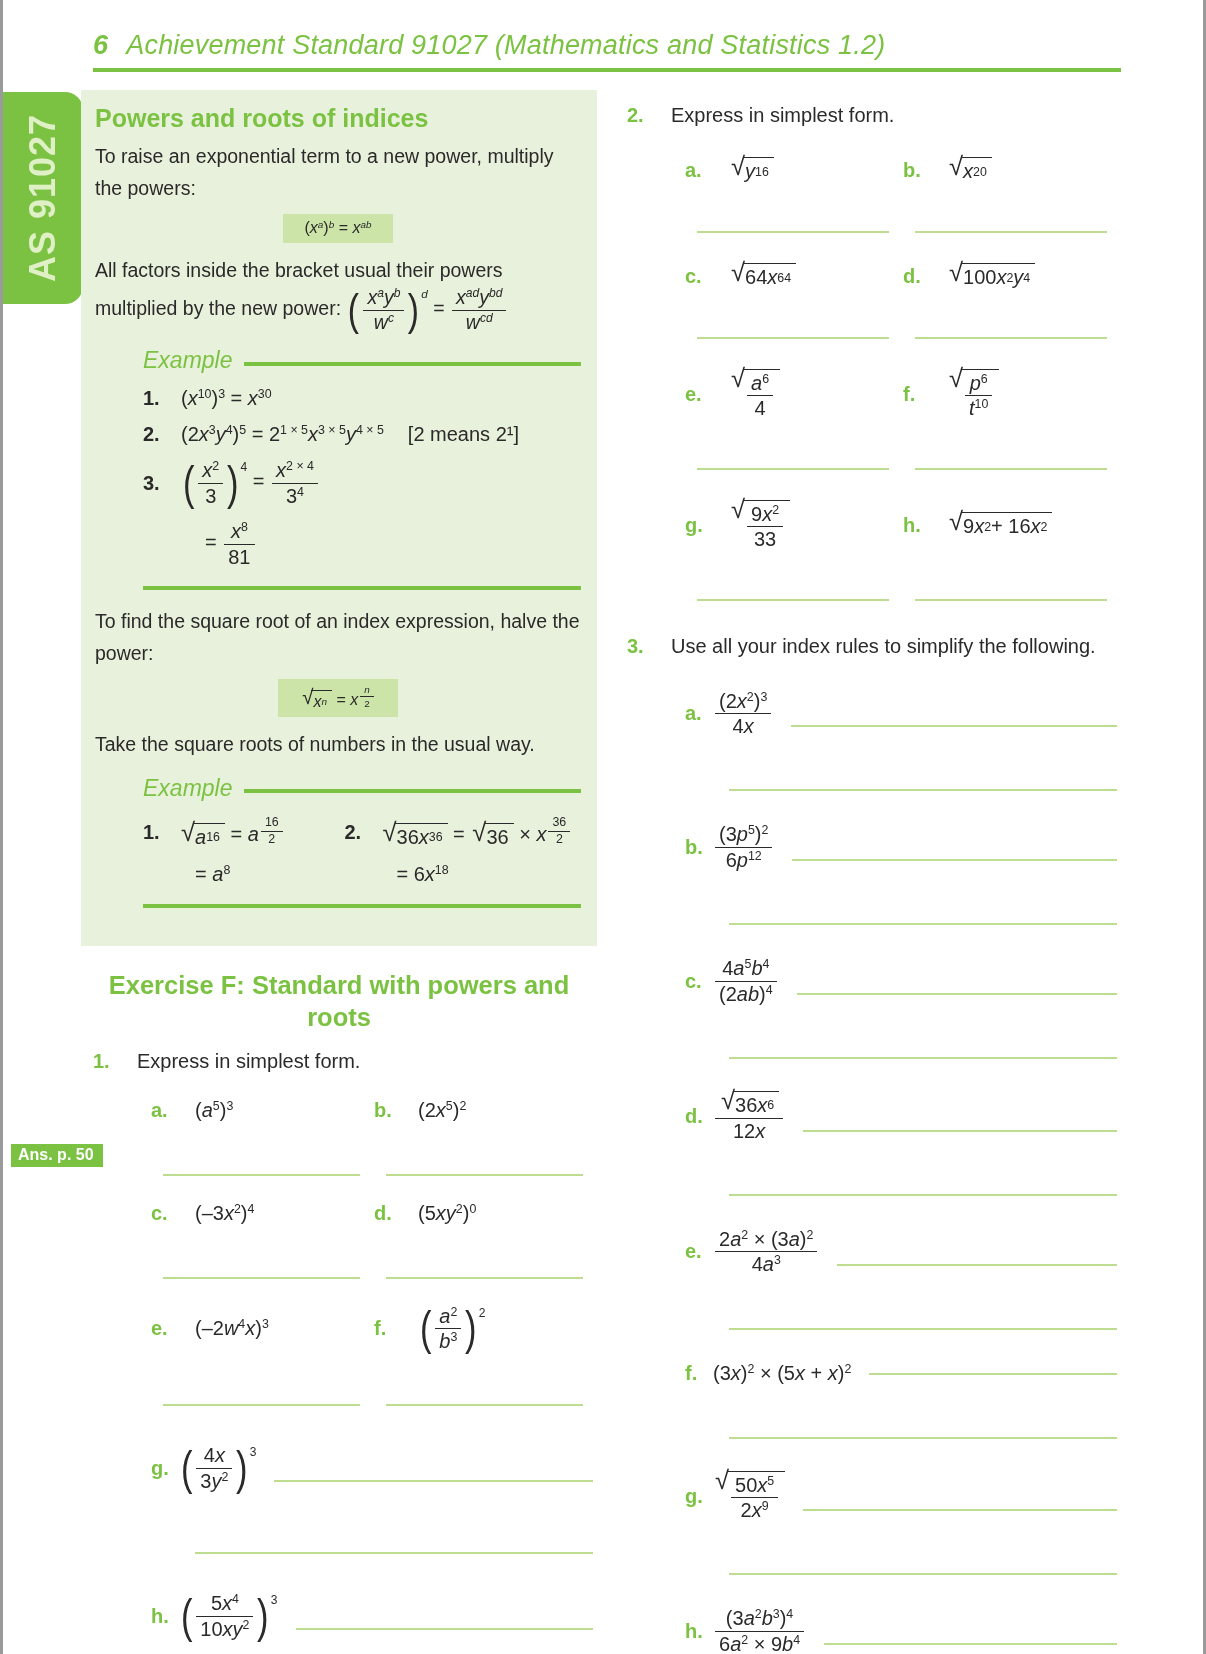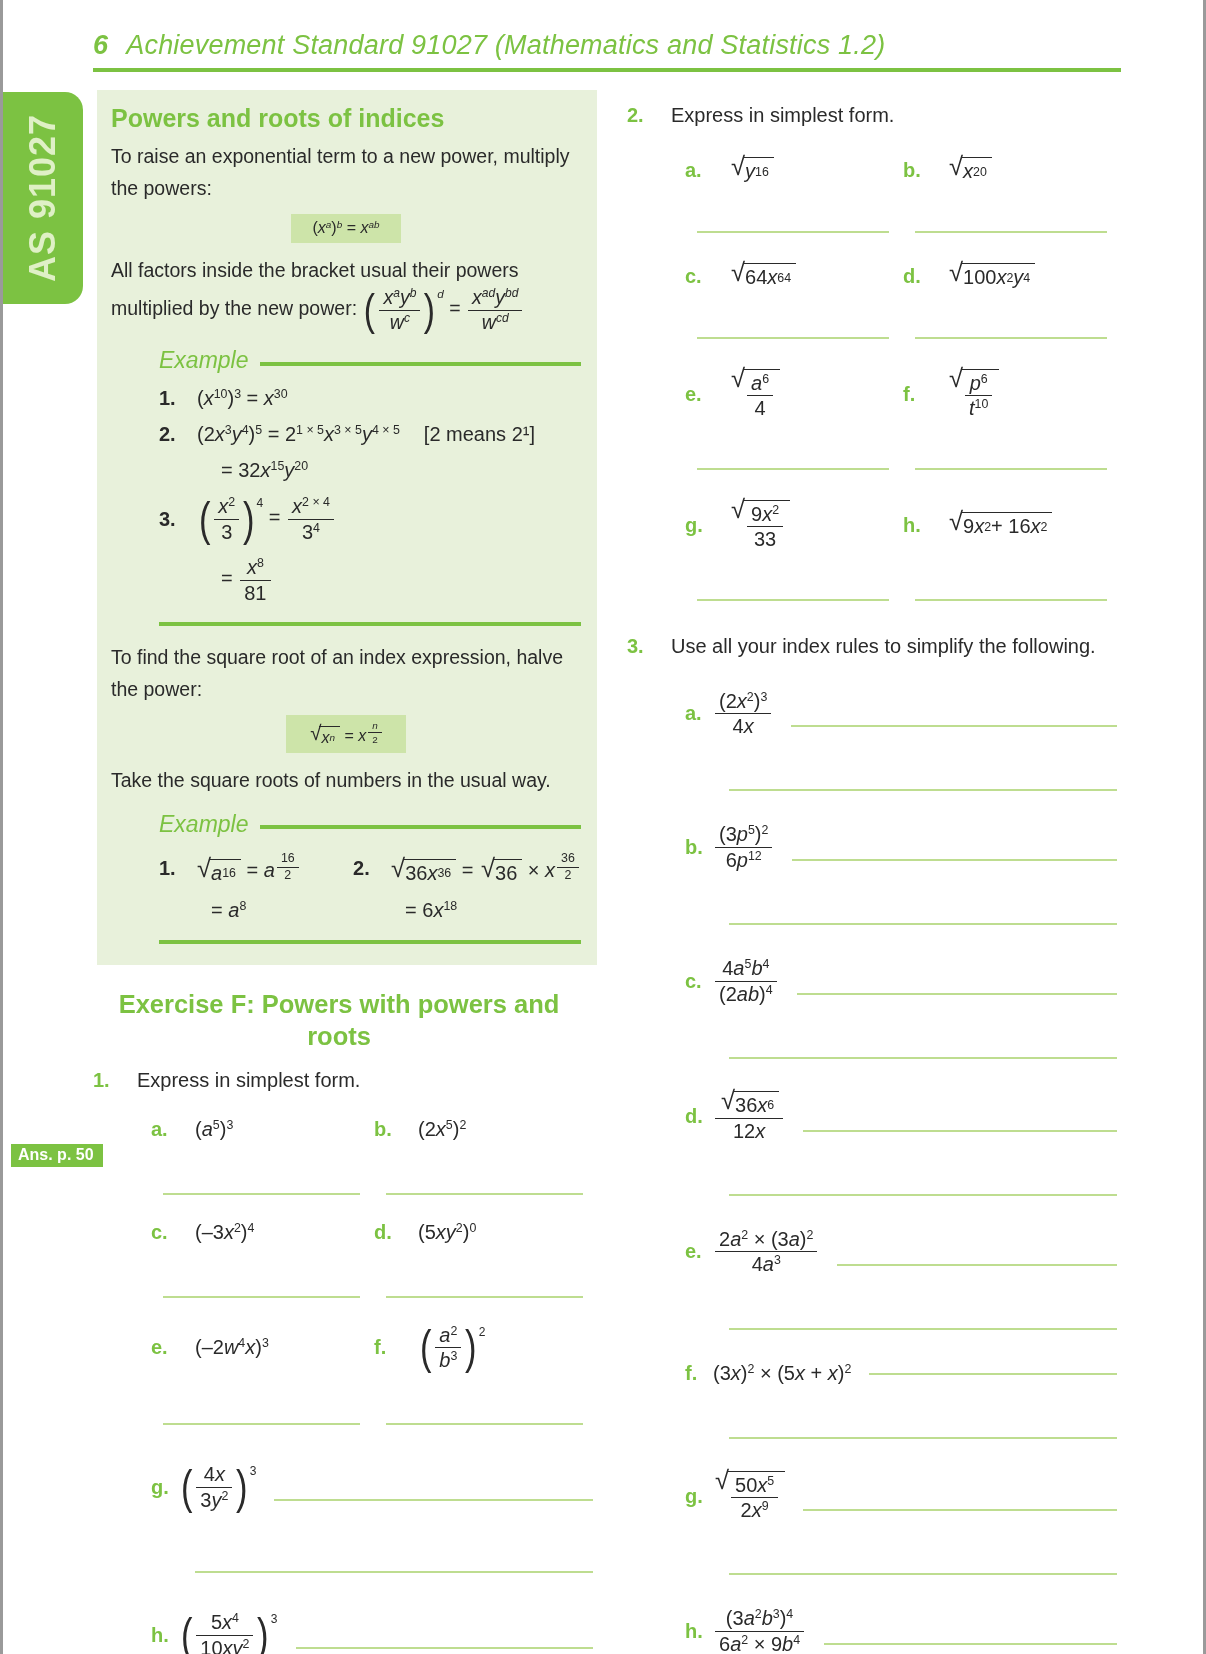--- a/index.html
+++ b/index.html
@@ -23,21 +23,21 @@
        white-space:nowrap;color:var(--tabtext);font-weight:bold;font-size:36px;letter-spacing:1px;}
 
   .anstag{position:absolute;left:8px;top:1144px;background:var(--accent);color:#fff;
        font-weight:bold;font-size:16px;padding:2px 9px 3px 7px;}
 
   
   .col-left{position:absolute;left:78px;top:90px;width:516px;}
   .col-right{position:absolute;left:612px;top:88px;width:506px;}
 
   
-  .panel{background:var(--panel);padding:12px 16px 5px 14px;margin-left:16px;}
+  .panel{background:var(--panel);padding:12px 16px 22px 14px;}
   .panel h2{color:var(--accent);font-size:25px;margin:2px 0 8px 0;}
   .panel p{font-size:19.5px;line-height:1.62;margin:6px 0;}
   .fbox-wrap{text-align:center;margin:10px 0 12px 0;}
   .fbox{background:var(--hl);display:inline-block;padding:5px 22px 6px 22px;}
 
   .exh{display:flex;align-items:center;margin:14px 0 4px 48px;}
   .exlabel{color:var(--accent);font-weight:normal;font-style:italic;font-size:23px;}
   .exline{flex:1;height:4px;background:var(--accent);margin-left:12px;transform:translateY(3px);}
   .exitem{display:flex;align-items:center;gap:14px;margin:13px 0 0 48px;font-size:20px;}
   .exitem.cont{margin-left:110px;}
@@ -129,23 +129,20 @@
       </div>
       <div>
           <div class="exitem">
             <span class="exnum">1.</span>
             <span class="m">(<i>x</i><sup>10</sup>)<sup>3</sup> = <i>x</i><sup>30</sup></span>
           </div>
           <div class="exitem">
             <span class="exnum">2.</span>
             <span class="m">(2<i>x</i><sup>3</sup><i>y</i><sup>4</sup>)<sup>5</sup> = 2<sup>1 × 5</sup><i>x</i><sup>3 × 5</sup><i>y</i><sup>4 × 5</sup></span>
             <span class="exnote">[2 means 2¹]</span>
-          </div>
-          <div class="exitem cont">
-            <span class="m">= 32<i>x</i><sup>15</sup><i>y</i><sup>20</sup></span>
           </div>
           <div class="exitem">
             <span class="exnum">3.</span>
             <span class="m"><span class="bigp">
                 <span class="bp">(</span>
                 <span><span class="frac">
                     <span class="fn"><i>x</i><sup>2</sup></span>
                     <span class="fd">3</span>
                   </span></span>
                 <span class="bp">)</span>
@@ -217,21 +214,21 @@
             </div>
             <div class="ex2cell2 cont2">
               <span class="m">= 6<i>x</i><sup>18</sup></span>
             </div>
           </div>
         </div>
       <div class="divider"></div>
     </section>
 
     <h3 class="extitle">
-      <span>Exercise F: Powers with powers and</span><br>
+      <span>Exercise F: Standard with powers and</span><br>
       <span>roots</span>
     </h3>
 
     <div class="qhead">
       <span class="qnum">1.</span>
       <span>Express in simplest form.</span>
     </div>
     <div class="qbody q1">
         <div class="prow">
           <div class="pcell">

